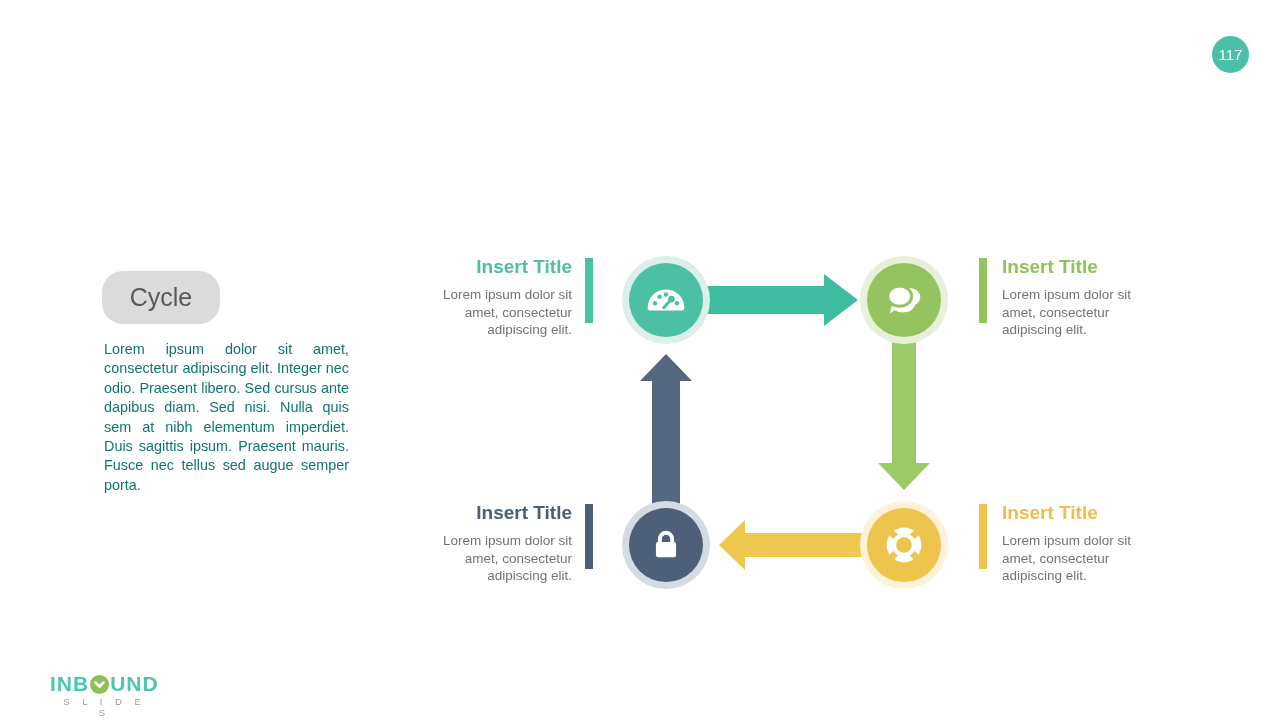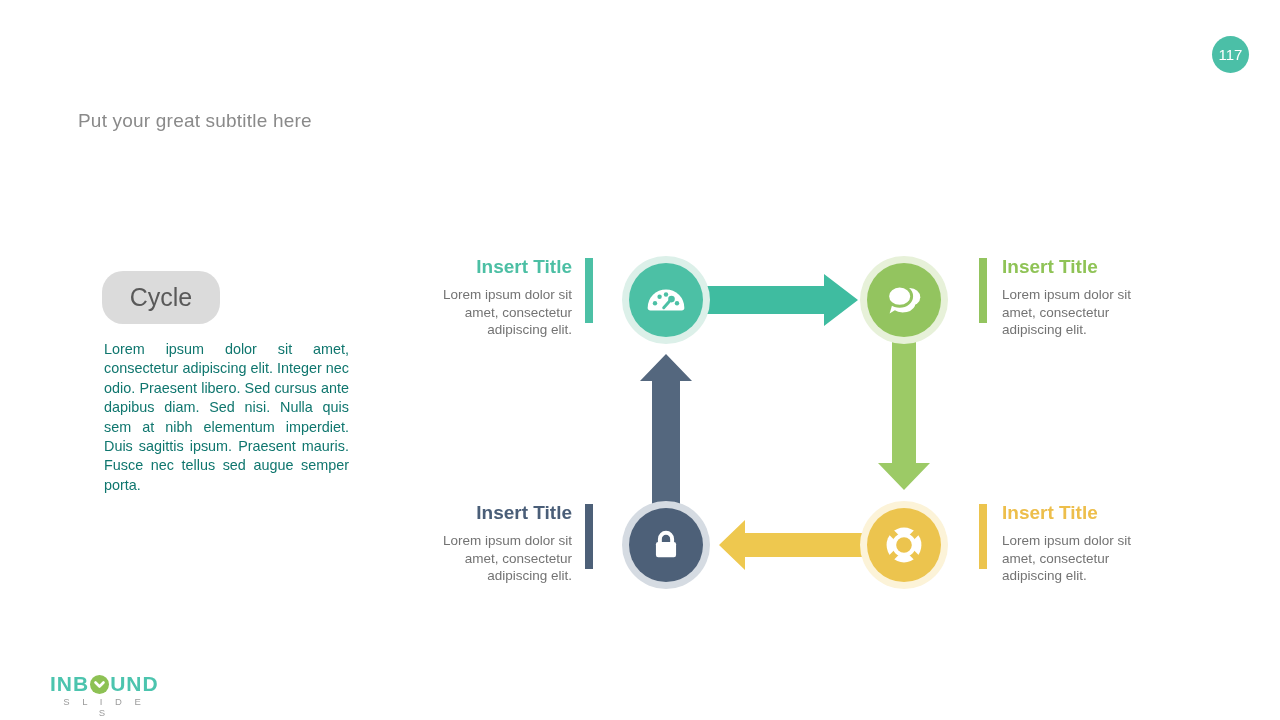--- a/index.html
+++ b/index.html
@@ -60,21 +60,20 @@
     font-size:21px; font-weight:700; letter-spacing:1px; }
   .logo-o { display:inline-flex; width:19px; height:19px; margin:0 1px; }
   .logo-sub { text-align:center; color:#9c9c9c; font-size:9.5px; letter-spacing:5px; margin-top:0;
     padding-left:5px; }
 </style>
 </head>
 <body>
 
 <div class="slide">
 
-  <div class="subtitle">Put your great subtitle here</div>
   <div class="page-badge">117</div>
 
   <div class="pill">Cycle</div>
   <p class="intro">Lorem ipsum dolor sit amet, consectetur adipiscing elit. Integer nec odio. Praesent libero. Sed cursus ante dapibus diam. Sed nisi. Nulla quis sem at nibh elementum imperdiet. Duis sagittis ipsum. Praesent mauris. Fusce nec tellus sed augue semper porta.</p>
 
   <svg class="arrow-svg" style="left:666px; top:274px;" width="192" height="52" viewBox="0 0 192 52">
     <path d="M0,12 H158 V0 L192,26 L158,52 V40 H0 Z" fill="#3fbca0"></path>
   </svg>
   <svg class="arrow-svg" style="left:878px; top:300px;" width="52" height="190" viewBox="0 0 52 190">
     <path d="M14,0 H38 V163 H52 L26,190 L0,163 H14 Z" fill="#9cca66"></path>

